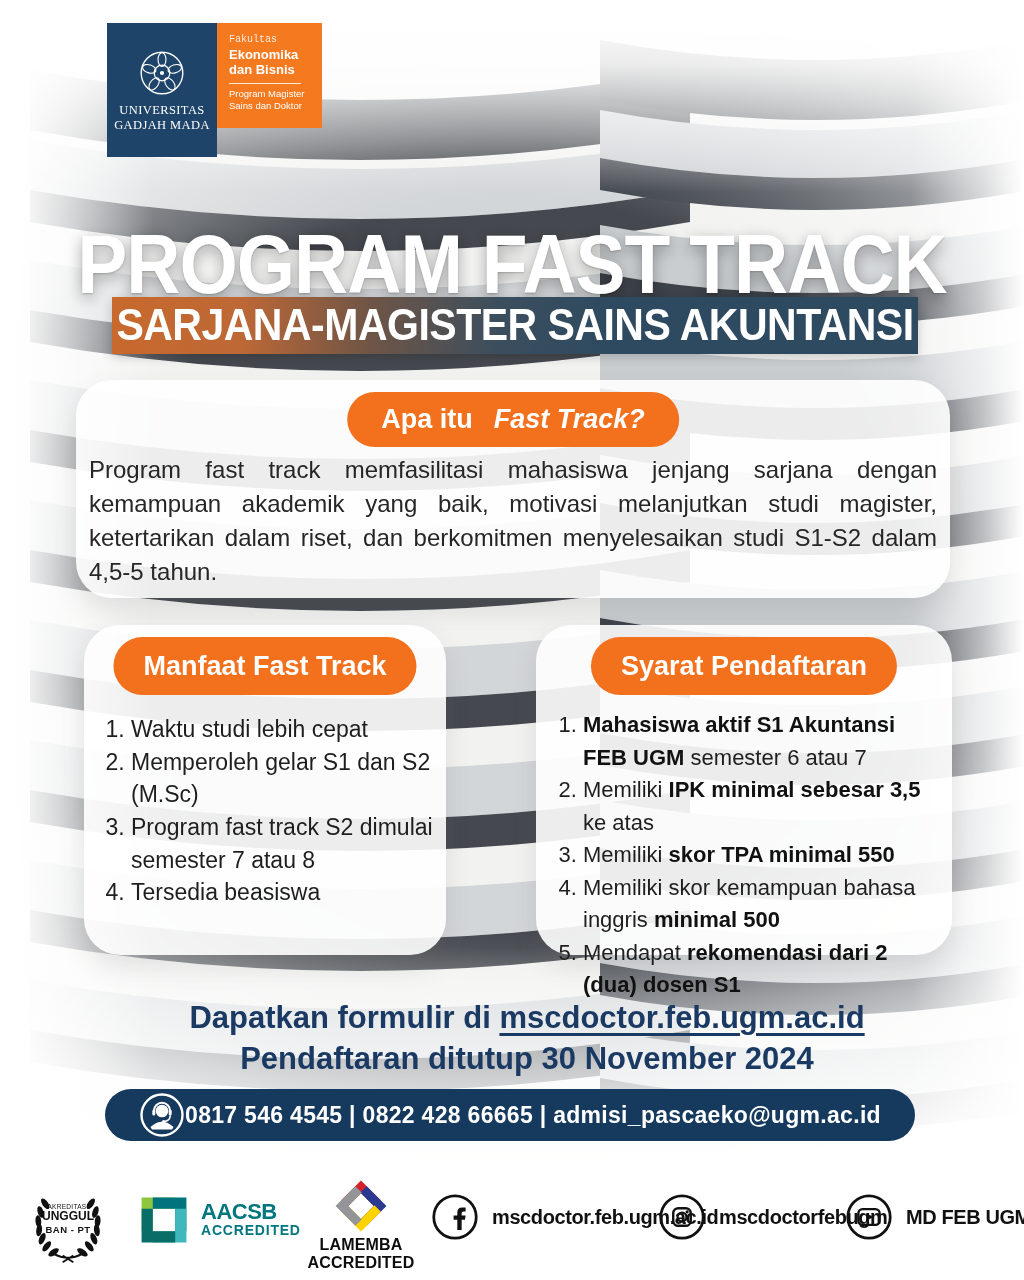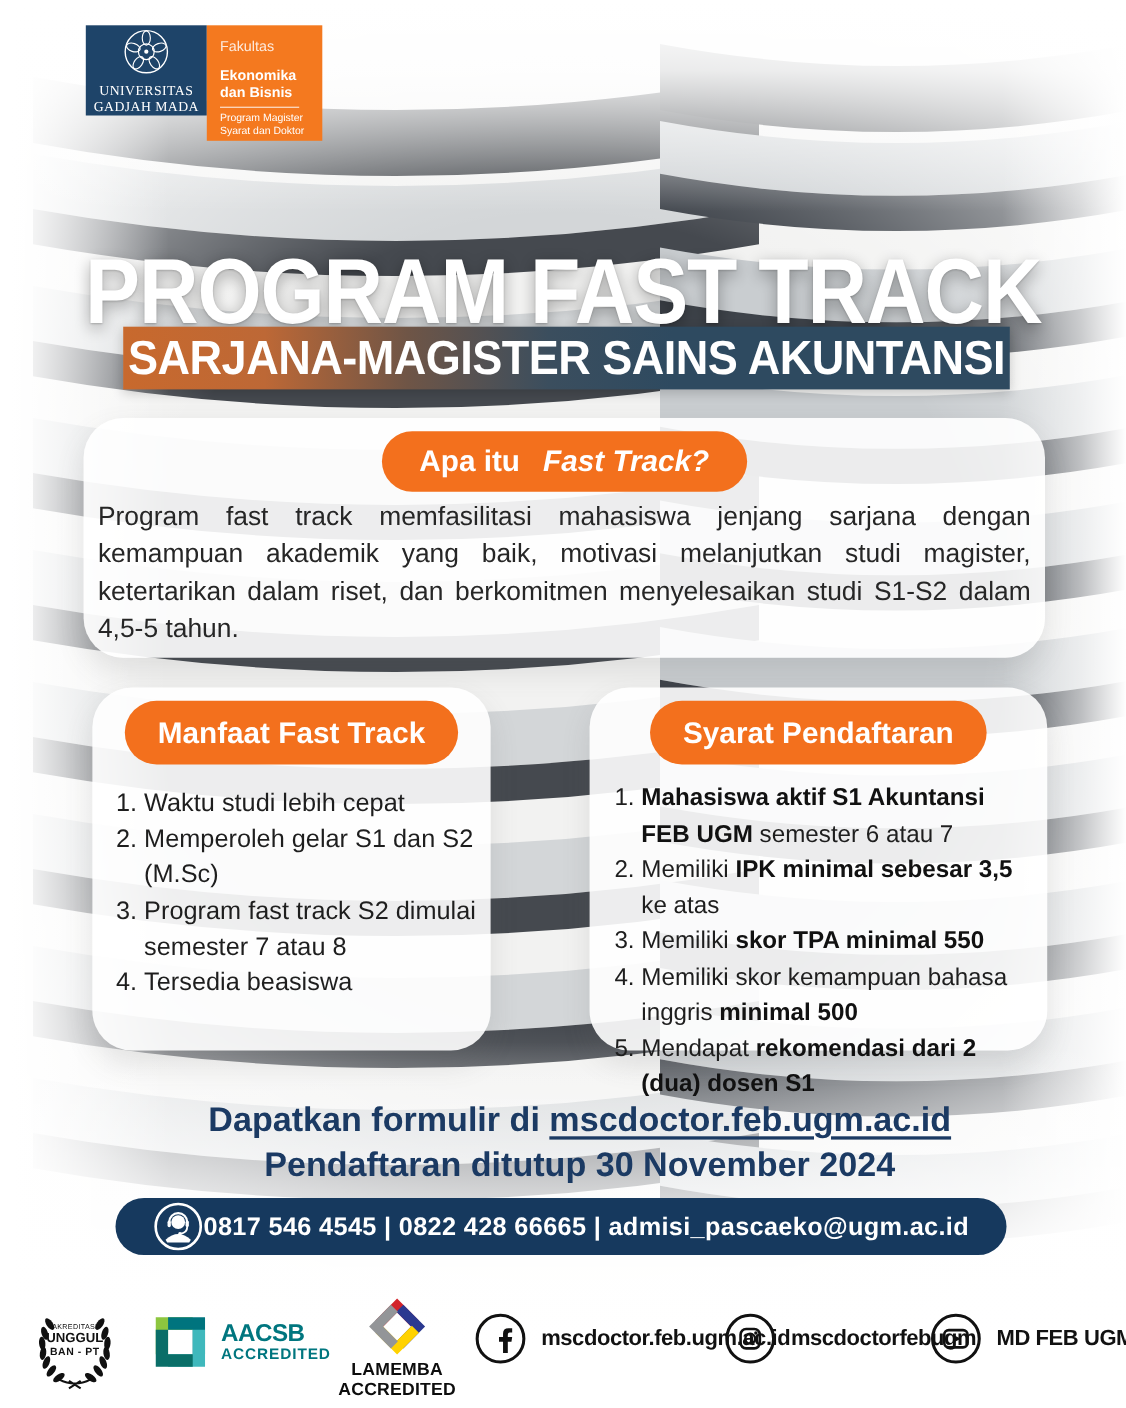--- a/index.html
+++ b/index.html
@@ -11,28 +11,28 @@
   .fade{position:absolute;inset:0;z-index:1;pointer-events:none;background:
     linear-gradient(to bottom,#fff 0%,rgba(255,255,255,.85) 5%,rgba(255,255,255,0) 15%),
     linear-gradient(to top,#fff 4%,rgba(255,255,255,.9) 10%,rgba(255,255,255,0) 26%),
     linear-gradient(to right,#fff 1%,rgba(255,255,255,.65) 6%,rgba(255,255,255,0) 15%),
     linear-gradient(to left,#fff 0%,rgba(255,255,255,.55) 4%,rgba(255,255,255,0) 11%),
     radial-gradient(ellipse 72% 55% at 50% 44%,rgba(255,255,255,0) 52%,rgba(255,255,255,.55) 82%,rgba(255,255,255,.85) 100%);}
   .content{position:absolute;inset:0;z-index:2;}
 
   
   .logos{position:absolute;left:78px;top:23px;display:flex;}
-  .logo-blue{width:110px;height:82px;background:#1e4469;display:flex;flex-direction:column;
-             align-items:center;justify-content:center;}
+  .logo-blue{width:110px;height:134px;background:#1e4469;display:flex;flex-direction:column;
+             align-items:center;justify-content:center;margin-left:29px;}
   .emblem{width:52px;height:52px;margin-bottom:4px;}
   .uni{color:#fff;font-family:"Liberation Serif",serif;font-size:12.5px;line-height:1.2;
        text-align:center;letter-spacing:.4px;}
   .logo-orange{width:105px;height:105px;background:#F4791F;color:#fff;box-sizing:border-box;
                padding:11px 6px 0 12px;}
-  .f-small{font-size:13px;opacity:.85;margin-bottom:12px;}
+  .f-small{font-size:10px;opacity:.85;margin-bottom:2px;font-family:Liberation Mono, monospace;}
   .f-bold{font-size:13px;font-weight:bold;line-height:1.18;}
   .f-div{width:72px;height:1px;background:rgba(255,255,255,.85);margin:5px 0 4px;}
   .f-sub{font-size:9.5px;line-height:1.35;}
 
   
   .title{position:absolute;left:0;right:0;top:216px;margin:0;text-align:center;
          font-size:75px;font-weight:bold;color:#fff;letter-spacing:-1px;white-space:nowrap;
          transform:scaleY(1.12);transform-origin:top center;
          text-shadow:0 4px 14px rgba(0,0,0,.33),0 1px 2px rgba(0,0,0,.22);}
   .banner{position:absolute;left:112px;top:297px;width:806px;height:57px;
@@ -152,21 +152,21 @@
           <div>UNIVERSITAS</div>
           <div>GADJAH MADA</div>
         </div>
       </div>
       <div class="logo-orange">
         <div class="f-small">Fakultas</div>
         <div class="f-bold">Ekonomika</div>
         <div class="f-bold">dan Bisnis</div>
         <div class="f-div"></div>
         <div class="f-sub">Program Magister</div>
-        <div class="f-sub">Syarat dan Doktor</div>
+        <div class="f-sub">Sains dan Doktor</div>
       </div>
     </header>
 
     <h1 class="title">PROGRAM FAST TRACK</h1>
     <div class="banner">
       <span>SARJANA-MAGISTER SAINS AKUNTANSI</span>
     </div>
 
     <section class="card card1">
       <div class="pill">

